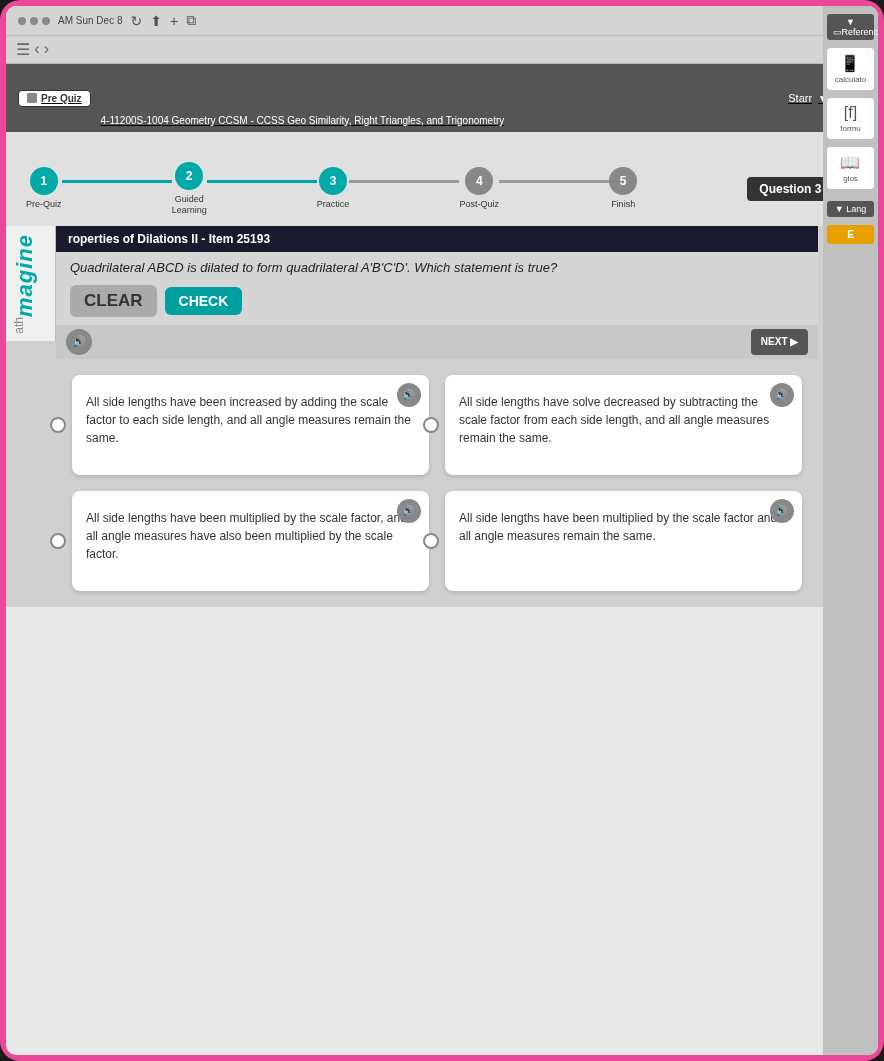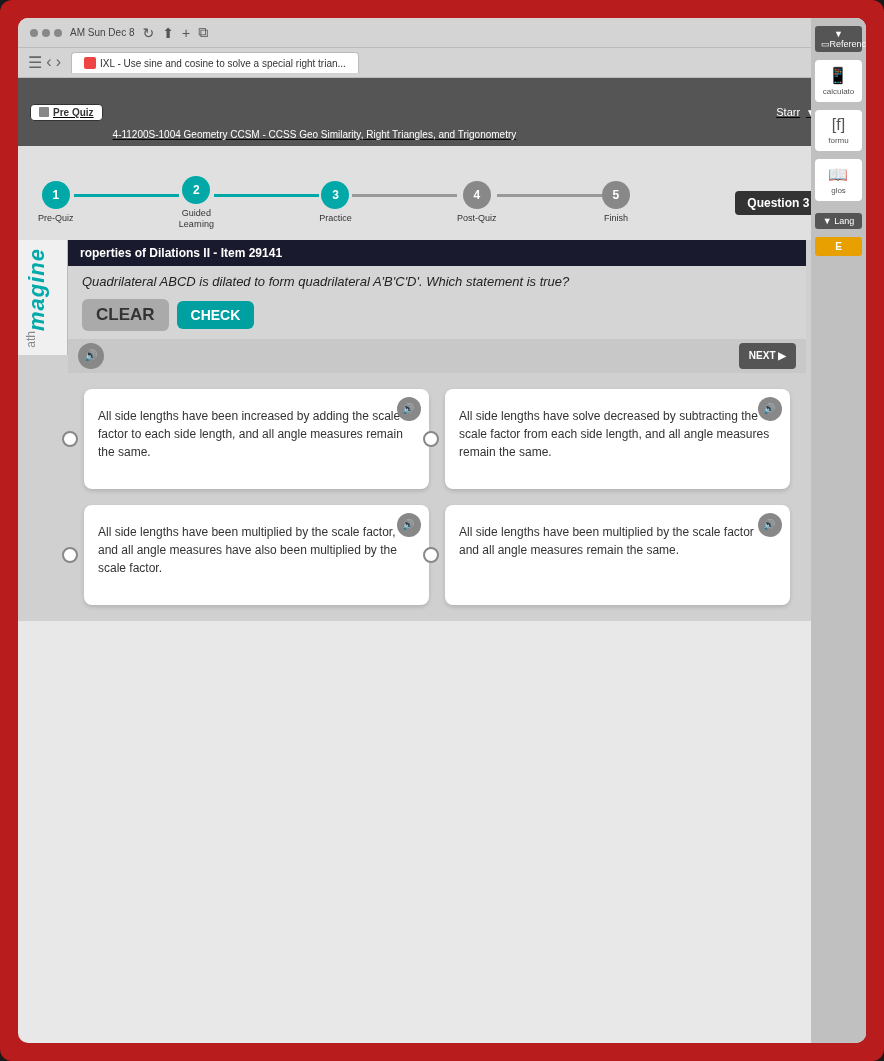--- a/index.html
+++ b/index.html
@@ -9,23 +9,23 @@
       width: 884px;
       height: 1061px;
       overflow: hidden;
       position: relative;
     }
 
     
     .tablet-frame {
       position: absolute;
       top: 0; left: 0; right: 0; bottom: 0;
-      background: #b91c1c;
-      border-radius: 12px;
-      padding: 18px;
+      background: #ec4899;
+      border-radius: 20px;
+      padding: 6px;
     }
 
     .tablet-screen {
       background: #e8e8e8;
       border-radius: 10px;
       width: 100%;
       height: 100%;
       overflow: hidden;
       position: relative;
     }
@@ -415,24 +415,20 @@
         <span class="browser-icon">⧉</span>
       </div>
     </div>
 
     <div class="nav-bar">
       <div class="nav-arrows">
         <span class="nav-arrow">☰</span>
         <span class="nav-arrow">‹</span>
         <span class="nav-arrow">›</span>
       </div>
-      <div class="nav-tab">
-        <span class="tab-icon"></span>
-        <span>IXL - Use sine and cosine to solve a special right trian...</span>
-      </div>
     </div>
 
     <div class="app-header">
       <div class="pre-quiz-badge">
         <span class="pre-quiz-icon"></span>
         <span>Pre Quiz</span>
       </div>
       <span class="course-title">4-11200S-1004 Geometry CCSM - CCSS Geo Similarity, Right Triangles, and Trigonometry</span>
       <div class="user-area">
         <span class="user-name">Starr</span>
@@ -498,21 +494,21 @@
     <div style="display:flex; background:#d0d0d0; align-items:flex-start;">
 
       <div style="background:#f0f0f0; padding: 8px 6px; min-width:50px; border-right:1px solid #bbb; height:100%;">
         <div style="font-size:22px; font-weight:bold; color:#00aaaa; font-style:italic; writing-mode:vertical-lr; transform:rotate(180deg); letter-spacing:1px;">magine</div>
         <div style="font-size:12px; color:#888; writing-mode:vertical-lr; transform:rotate(180deg);">ath</div>
       </div>
 
       <div class="content-main">
 
         <div class="question-header">
-          <span class="question-header-title">roperties of Dilations II - Item 29141</span>
+          <span class="question-header-title">roperties of Dilations II - Item 25193</span>
         </div>
 
         <div style="background:#d5d5d5; padding: 8px 14px; display:flex; align-items:flex-start; justify-content:space-between; gap:10px;flex-direction:column;">
           <div style="display:flex; align-items:flex-start; gap:8px; flex:1;">
             <span class="question-text">Quadrilateral ABCD is dilated to form quadrilateral A'B'C'D'. Which statement is true?</span>
           </div>
           <div class="question-controls">
             <button class="btn-clear">CLEAR</button>
             <button class="btn-check">CheCK</button>
           </div>

